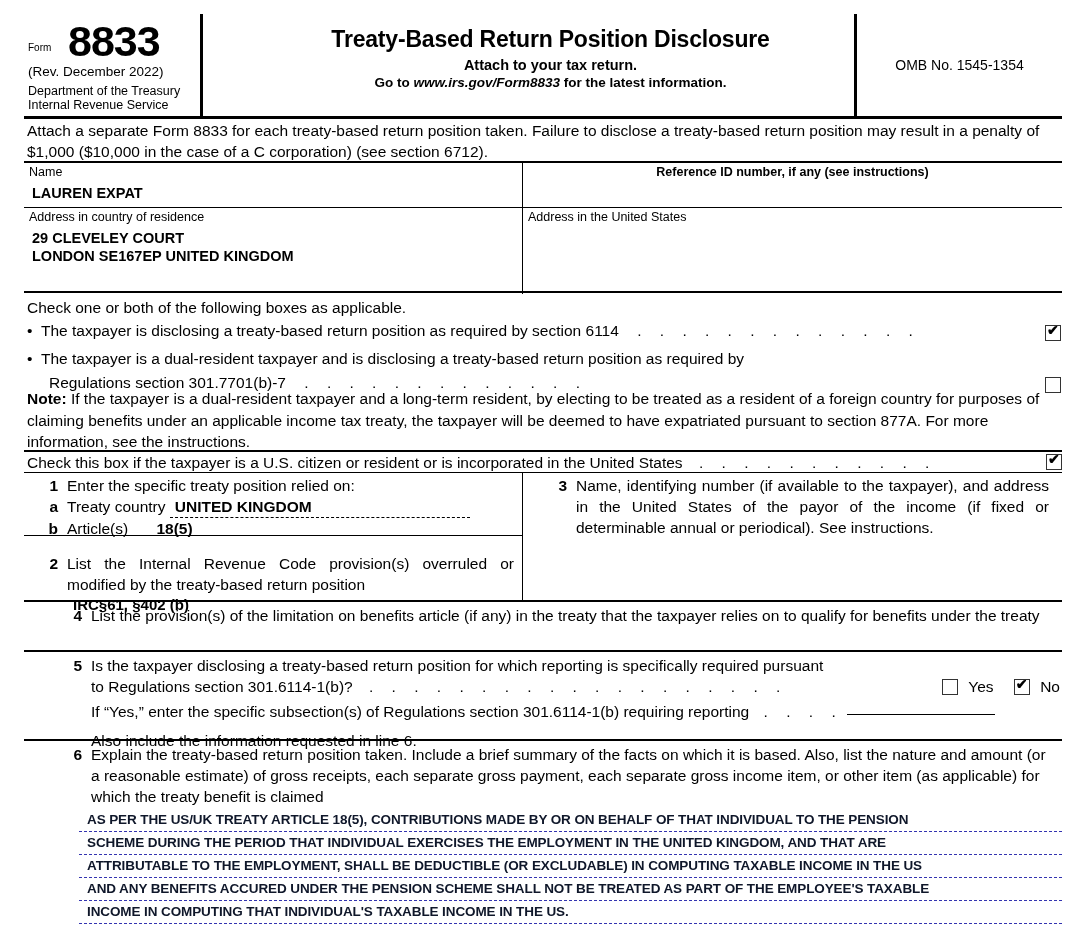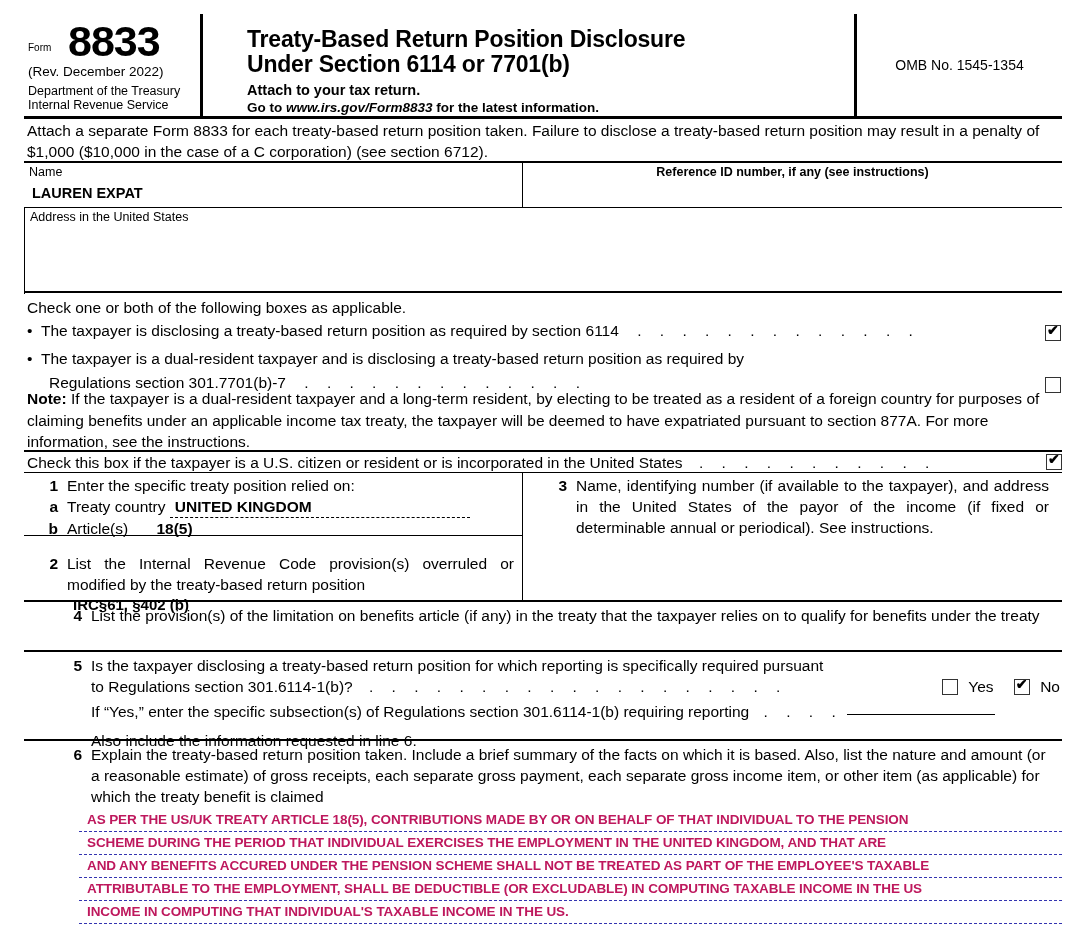--- a/index.html
+++ b/index.html
@@ -33,21 +33,21 @@
   .hdr-left {
     width: 170px;
     position: relative;
     padding-right: 6px;
   }
   .hdr-div {
     width: 0; border-left: 3px solid #000;
   }
   .hdr-mid {
     flex: 1;
-    text-align: left;
+    text-align: center;
     position: relative;
     padding-left: 44px;
   }
   .hdr-right {
     width: 205px;
     display: flex;
     align-items: center;
     justify-content: center;
   }
   .form-word {
@@ -261,21 +261,21 @@
   .writelines {
     margin-left: 55px;
     margin-top: 2px;
   }
   .wline {
     border-bottom: 1.5px dashed #3333b0;
     height: 22px;
     font-size: 13.5px;
     line-height: 21px;
     padding-left: 8px;
-    color: #be185d;
+    color: #0f172a;
     font-weight: bold;
     white-space: nowrap;
     letter-spacing: -0.1px;
   }
   .wline.empty { border-bottom: 1.5px dashed #000; }
 </style>
 </head>
 <body>
 
 <div id="page">
@@ -287,21 +287,20 @@
       <span class="rev-line">(Rev. December 2022)</span>
       <span class="dept-line">
         <span>Department of the Treasury</span><br>
         <span>Internal Revenue Service</span>
       </span>
     </div>
     <div class="hdr-div"></div>
     <div class="hdr-mid">
       <div class="title1">
         <span>Treaty-Based Return Position Disclosure</span><br>
-        <span>Under Section 6114 or 7701(b)</span>
       </div>
       <div class="title2">Attach to your tax return.</div>
       <div class="title3"><span>Go to </span><i>www.irs.gov/Form8833</i><span> for the latest information.</span></div>
     </div>
     <div class="hdr-div"></div>
     <div class="hdr-right">
       <span class="omb">OMB No. 1545-1354</span>
     </div>
   </div>
 
@@ -312,20 +311,27 @@
       <div class="cell" style="width:498px">
         <div class="lbl">Name</div>
         <div class="val blue">LAUREN EXPAT</div>
       </div>
       <div class="cell vline" style="flex:1">
         <div class="lbl" style="font-weight:bold;text-align:center;padding-left:0">Reference ID number, if any (see instructions)</div>
         <div class="val ctr blue"></div>
       </div>
     </div>
     <div class="row2 hline-thin">
+      <div class="cell" style="width:498px">
+        <div class="lbl">Address in country of residence</div>
+        <div class="val blue">
+          <span>29 CLEVELEY COURT</span><br>
+          <span>LONDON SE167EP UNITED KINGDOM</span>
+        </div>
+      </div>
       <div class="cell vline" style="flex:1">
         <div class="lbl">Address in the United States</div>
       </div>
     </div>
   </div>
 
   <div class="chkblock">
     <div class="chkline">Check one or both of the following boxes as applicable.</div>
     <div class="chkline" style="padding-left:14px">
       <span class="bullet">•</span>
@@ -430,20 +436,20 @@
   </div>
 
   <div class="line6">
     <div class="itemrow" style="padding-top:3px">
       <span class="num" style="width:58px">6</span>
       <span class="itxt" style="padding-right:4px">Explain the treaty-based return position taken. Include a brief summary of the facts on which it is based. Also, list the nature and amount (or a reasonable estimate) of gross receipts, each separate gross payment, each separate gross income item, or other item (as applicable) for which the treaty benefit is claimed</span>
     </div>
     <div class="writelines">
       <div class="wline">AS PER THE US/UK TREATY ARTICLE 18(5), CONTRIBUTIONS MADE BY OR ON BEHALF OF THAT INDIVIDUAL TO THE PENSION</div>
       <div class="wline">SCHEME DURING THE PERIOD THAT INDIVIDUAL EXERCISES THE EMPLOYMENT IN THE UNITED KINGDOM, AND THAT ARE</div>
+      <div class="wline">ATTRIBUTABLE TO THE EMPLOYMENT, SHALL BE DEDUCTIBLE (OR EXCLUDABLE) IN COMPUTING TAXABLE INCOME IN THE US</div>
       <div class="wline">AND ANY BENEFITS ACCURED UNDER THE PENSION SCHEME SHALL NOT BE TREATED AS PART OF THE EMPLOYEE'S TAXABLE</div>
-      <div class="wline">ATTRIBUTABLE TO THE EMPLOYMENT, SHALL BE DEDUCTIBLE (OR EXCLUDABLE) IN COMPUTING TAXABLE INCOME IN THE US</div>
       <div class="wline">INCOME IN COMPUTING THAT INDIVIDUAL'S TAXABLE INCOME IN THE US.</div>
       <div class="wline empty" style="margin-top:14px"></div>
     </div>
   </div>
 
 </div>
 
 </body></html>

